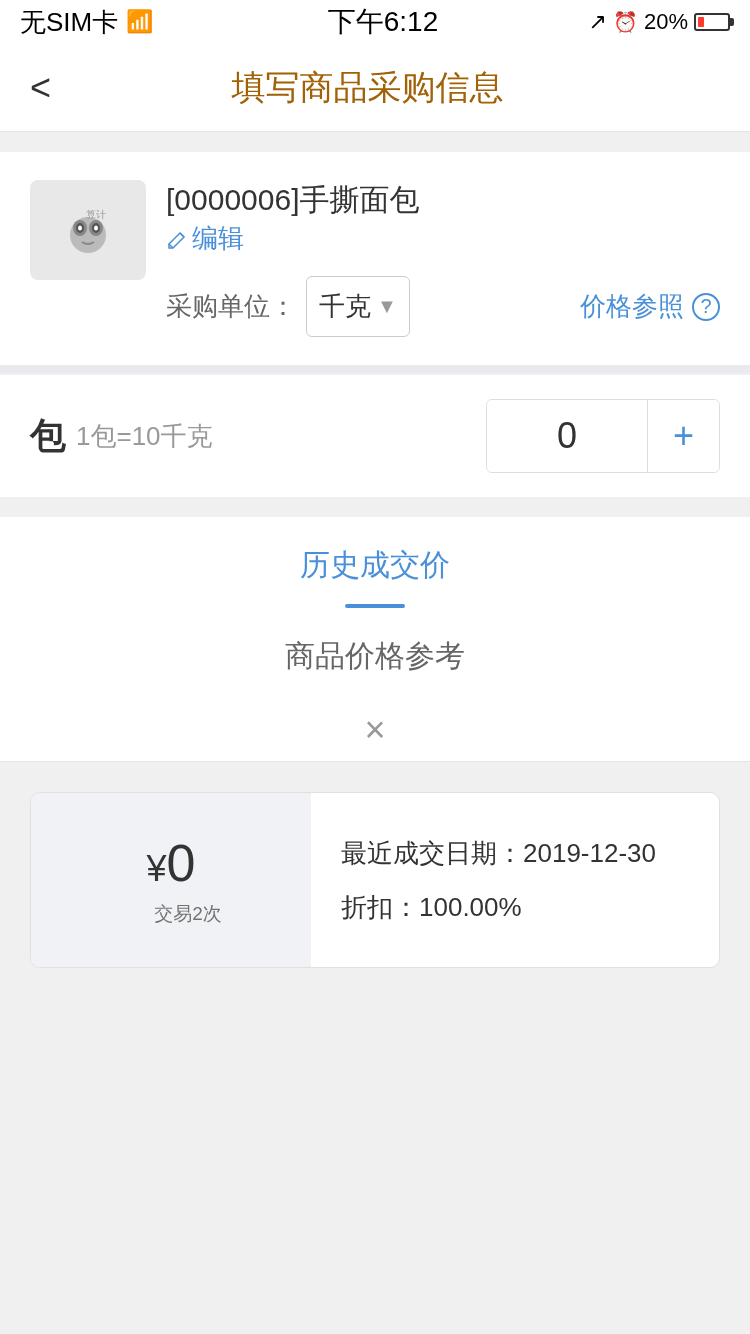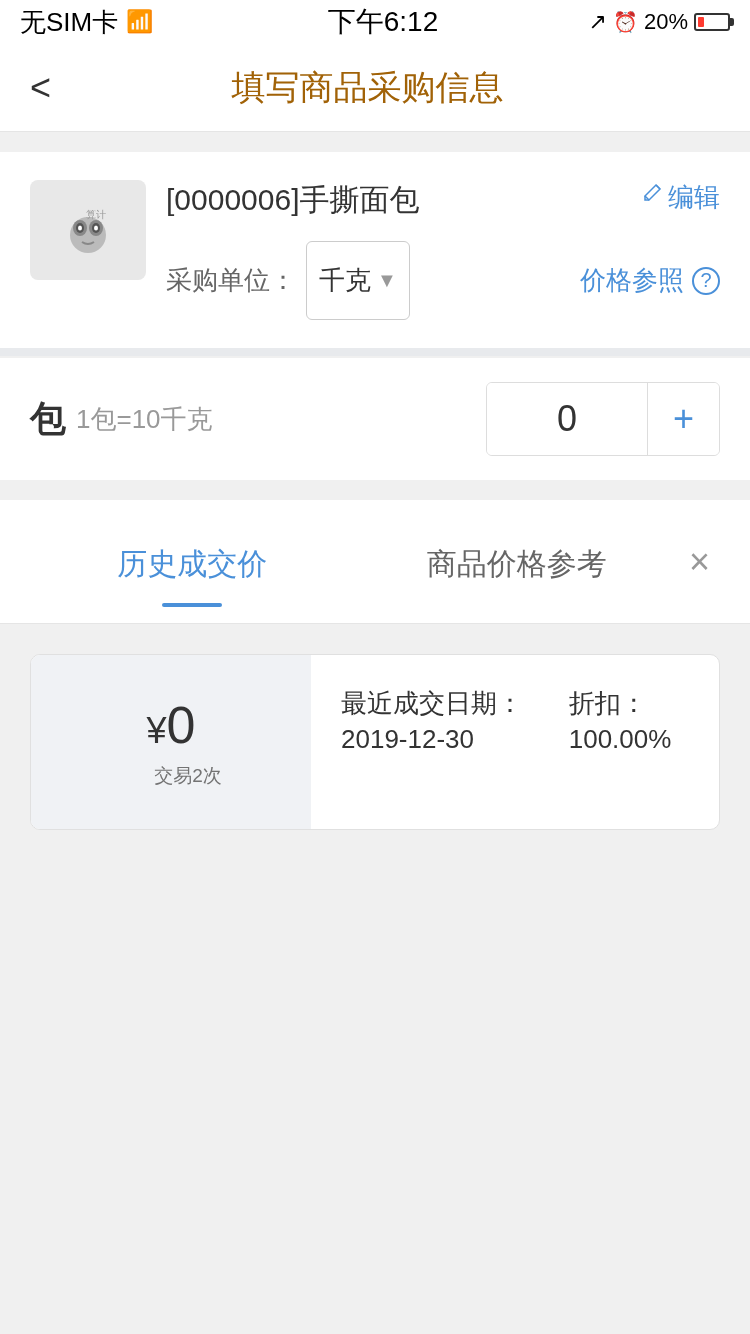--- a/index.html
+++ b/index.html
@@ -120,50 +120,51 @@
       flex-shrink: 0;
     }
     .product-info {
       flex: 1;
     }
     .product-header {
       display: flex;
       justify-content: space-between;
       align-items: flex-start;
       margin-bottom: 20px;
+      flex-direction: column;
     }
     .product-name {
       font-size: 30px;
       color: #333;
       font-weight: 500;
     }
     .edit-btn {
       display: flex;
-      align-items: flex-start;
+      align-items: center;
       gap: 4px;
       font-size: 26px;
       color: #4a90d9;
       cursor: pointer;
     }
     .product-unit-row {
       display: flex;
       justify-content: space-between;
       align-items: center;
     }
     .unit-label {
       font-size: 26px;
       color: #666;
     }
     .unit-select {
       display: inline-flex;
       align-items: center;
       gap: 6px;
       border: 1px solid #ccc;
       border-radius: 6px;
-      padding: 21px 12px;
+      padding: 12px 12px;
       font-size: 26px;
       color: #333;
       background: #fff;
       cursor: pointer;
     }
     .price-ref {
       display: flex;
       align-items: center;
       gap: 8px;
       font-size: 26px;
@@ -234,23 +235,24 @@
       color: #4a90d9;
       cursor: pointer;
     }
 
     
     .tabs-container {
       background: #fff;
       margin-top: 20px;
       display: flex;
       align-items: center;
-      padding: 16px 30px;
+      padding: 0 30px;
       border-bottom: 1px solid #e5e5e5;
       position: relative;
+      flex-direction: column;
     }
     .tab-item {
       flex: 1;
       text-align: center;
       padding: 28px 0 22px;
       font-size: 30px;
       color: #666;
       cursor: pointer;
       position: relative;
     }
@@ -305,21 +307,21 @@
     .trade-count {
       font-size: 19px;
       color: #737373;
       margin-top: 8px;
       margin-left: 34px;
     }
     .history-right {
       flex: 1;
       padding: 30px 30px;
       display: flex;
-      flex-direction: row;
+      flex-direction: column;
       gap: 18px;
       justify-content: center;
     }
     .detail-line {
       font-size: 26px;
       color: #333;
       line-height: 1.4;
     }
   </style>
 </head>

